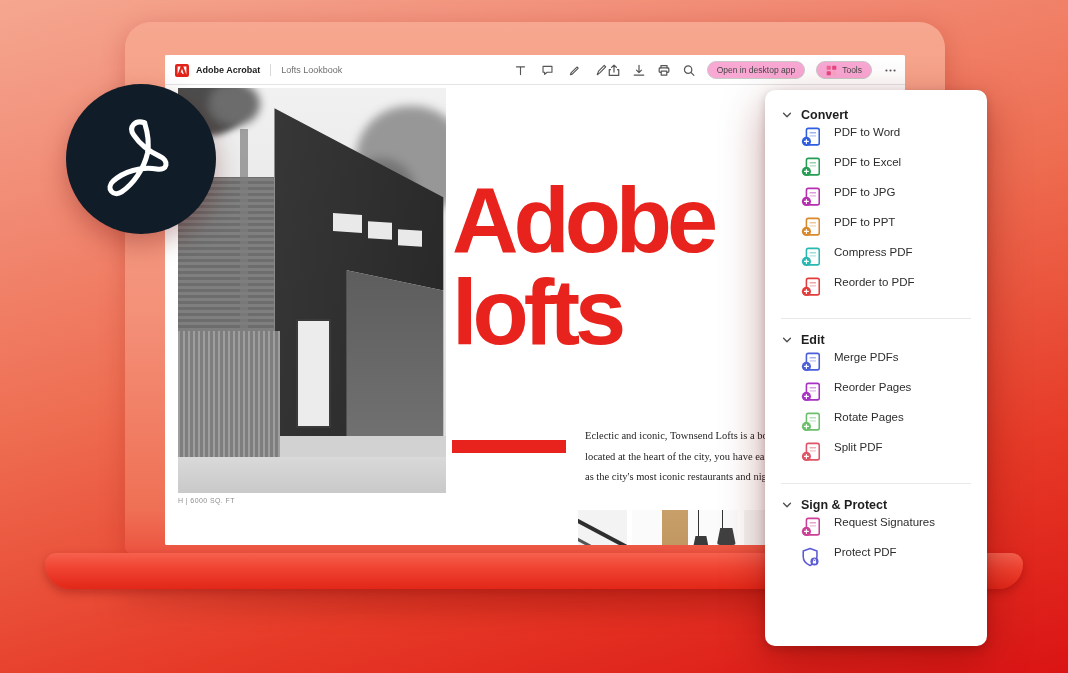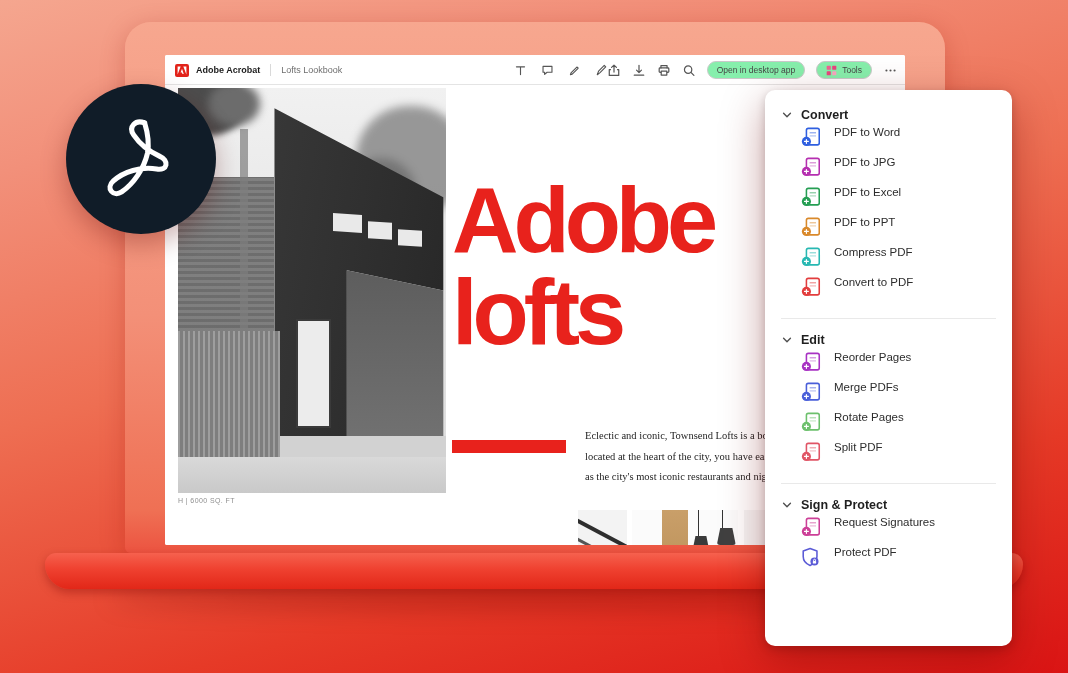--- a/index.html
+++ b/index.html
@@ -50,21 +50,21 @@
   }
   .tb-left { position:absolute; left:10px; top:0; height:30px; display:flex; align-items:center; gap:7px; }
   .app-title { font-size:9px; font-weight:bold; color:#1c1c1c; }
   .tb-divider { width:1px; height:12px; background:#d9d9d9; margin:0 3px; }
   .doc-title { font-size:9px; color:#6f6f6f; }
   .tb-center { position:absolute; left:348px; top:0; height:30px; display:flex; align-items:center; gap:13px; }
   .tb-right { position:absolute; right:8px; top:0; height:30px; display:flex; align-items:center; gap:11px; }
   .tb-icon { width:14px; height:14px; display:inline-flex; align-items:center; justify-content:center; cursor:pointer; }
   .tb-btn {
     display:inline-flex; align-items:center; gap:5px; height:18px; padding:0 9px;
-    border:1px solid #c9c9c9; border-radius:12px; background:#86efac;
+    border:1px solid #c9c9c9; border-radius:12px; background:#f9a8d4;
     font-size:8.5px; color:#464646; white-space:nowrap; cursor:pointer;
   }
 
   
   .doc-area { position:absolute; left:0; top:31px; width:100%; height:459px; background:#fff; }
 
   .photo-building {
     position:absolute; left:13px; top:2px; width:268px; height:405px;
     background:linear-gradient(#f1f1f1,#e3e3e3 55%,#dcdcdc);
     overflow:hidden;
@@ -123,21 +123,21 @@
   .ph-kitchen { left:54px; width:106px; background:#fbfbfb; }
   .ph-kitchen .cab { position:absolute; left:28%; top:0; width:25%; height:100%; background:linear-gradient(#c99f69,#b68b53); }
   .ph-kitchen .cord1 { position:absolute; left:62%; top:0; width:1px; height:26px; background:#333; }
   .ph-kitchen .lamp1 { position:absolute; left:57%; top:26px; width:17px; height:15px; background:#3a3a3a; clip-path:polygon(18% 0,82% 0,100% 100%,0 100%); border-radius:3px; }
   .ph-kitchen .cord2 { position:absolute; left:85%; top:0; width:1px; height:18px; background:#333; }
   .ph-kitchen .lamp2 { position:absolute; left:80%; top:18px; width:19px; height:17px; background:#404040; clip-path:polygon(18% 0,82% 0,100% 100%,0 100%); border-radius:3px; }
   .ph-right { left:166px; width:40px; background:#f5f5f5; }
 
   
   .tools-panel {
-    position:absolute; left:765px; top:90px; width:247px; height:556px;
+    position:absolute; left:765px; top:90px; width:222px; height:556px;
     background:#fff; border-radius:10px;
     box-shadow:0 14px 44px rgba(110,0,0,.38), 0 3px 10px rgba(0,0,0,.18);
     z-index:8; padding-top:8px; overflow:hidden;
   }
   .panel-section { padding:10px 0 8px; }
   .section-header { display:flex; align-items:center; gap:8px; padding:0 0 4px 16px; cursor:pointer; }
   .section-label { font-size:12.5px; font-weight:bold; color:#1f1f1f; }
   .panel-item { display:flex; align-items:flex-start; gap:12px; height:30px; padding-left:35px; cursor:pointer; }
   .item-label { font-size:11.5px; color:#2d2d2d; white-space:nowrap; }
   .item-icon { width:22px; height:22px; display:inline-flex; align-items:center; justify-content:center; }
@@ -328,46 +328,46 @@
   <circle cx="7" cy="16.8" r="5" fill="#2f5fe0"></circle>
   <path d="M4.9 16.8 h4.2 M7 14.7 v4.2" stroke="#fff" stroke-width="1.3" stroke-linecap="round"></path>
               </svg>
             </span>
             <span class="item-label">PDF to Word</span>
 
           </div>
           <div class="panel-item">
             <span class="item-icon">
               <svg width="22" height="22" viewBox="0 0 24 24">
+  <rect x="7" y="2.6" width="14" height="18" rx="2" fill="#fff" stroke="#259e53" stroke-width="1.7"></rect>
+  <line x1="10.5" y1="7.4" x2="17.5" y2="7.4" stroke="#259e53" stroke-width="1.4" opacity=".55"></line>
+  <line x1="10.5" y1="10.8" x2="17.5" y2="10.8" stroke="#259e53" stroke-width="1.4" opacity=".35"></line>
+  <circle cx="7" cy="16.8" r="5" fill="#259e53"></circle>
+  <path d="M4.9 16.8 h4.2 M7 14.7 v4.2" stroke="#fff" stroke-width="1.3" stroke-linecap="round"></path>
+              </svg>
+            </span>
+            <span class="item-label">PDF to Excel</span>
+
+          </div>
+          <div class="panel-item">
+            <span class="item-icon">
+              <svg width="22" height="22" viewBox="0 0 24 24">
   <rect x="7" y="2.6" width="14" height="18" rx="2" fill="#fff" stroke="#b52fb0" stroke-width="1.7"></rect>
   <line x1="10.5" y1="7.4" x2="17.5" y2="7.4" stroke="#b52fb0" stroke-width="1.4" opacity=".55"></line>
   <line x1="10.5" y1="10.8" x2="17.5" y2="10.8" stroke="#b52fb0" stroke-width="1.4" opacity=".35"></line>
   <circle cx="7" cy="16.8" r="5" fill="#b52fb0"></circle>
   <path d="M4.9 16.8 h4.2 M7 14.7 v4.2" stroke="#fff" stroke-width="1.3" stroke-linecap="round"></path>
               </svg>
             </span>
             <span class="item-label">PDF to JPG</span>
 
           </div>
           <div class="panel-item">
             <span class="item-icon">
               <svg width="22" height="22" viewBox="0 0 24 24">
-  <rect x="7" y="2.6" width="14" height="18" rx="2" fill="#fff" stroke="#259e53" stroke-width="1.7"></rect>
-  <line x1="10.5" y1="7.4" x2="17.5" y2="7.4" stroke="#259e53" stroke-width="1.4" opacity=".55"></line>
-  <line x1="10.5" y1="10.8" x2="17.5" y2="10.8" stroke="#259e53" stroke-width="1.4" opacity=".35"></line>
-  <circle cx="7" cy="16.8" r="5" fill="#259e53"></circle>
-  <path d="M4.9 16.8 h4.2 M7 14.7 v4.2" stroke="#fff" stroke-width="1.3" stroke-linecap="round"></path>
-              </svg>
-            </span>
-            <span class="item-label">PDF to Excel</span>
-
-          </div>
-          <div class="panel-item">
-            <span class="item-icon">
-              <svg width="22" height="22" viewBox="0 0 24 24">
   <rect x="7" y="2.6" width="14" height="18" rx="2" fill="#fff" stroke="#d9892b" stroke-width="1.7"></rect>
   <line x1="10.5" y1="7.4" x2="17.5" y2="7.4" stroke="#d9892b" stroke-width="1.4" opacity=".55"></line>
   <line x1="10.5" y1="10.8" x2="17.5" y2="10.8" stroke="#d9892b" stroke-width="1.4" opacity=".35"></line>
   <circle cx="7" cy="16.8" r="5" fill="#d9892b"></circle>
   <path d="M4.9 16.8 h4.2 M7 14.7 v4.2" stroke="#fff" stroke-width="1.3" stroke-linecap="round"></path>
               </svg>
             </span>
             <span class="item-label">PDF to PPT</span>
 
           </div>
@@ -387,58 +387,58 @@
           <div class="panel-item">
             <span class="item-icon">
               <svg width="22" height="22" viewBox="0 0 24 24">
   <rect x="7" y="2.6" width="14" height="18" rx="2" fill="#fff" stroke="#e23d3d" stroke-width="1.7"></rect>
   <line x1="10.5" y1="7.4" x2="17.5" y2="7.4" stroke="#e23d3d" stroke-width="1.4" opacity=".55"></line>
   <line x1="10.5" y1="10.8" x2="17.5" y2="10.8" stroke="#e23d3d" stroke-width="1.4" opacity=".35"></line>
   <circle cx="7" cy="16.8" r="5" fill="#e23d3d"></circle>
   <path d="M4.9 16.8 h4.2 M7 14.7 v4.2" stroke="#fff" stroke-width="1.3" stroke-linecap="round"></path>
               </svg>
             </span>
-            <span class="item-label">Convert to PDF</span>
+            <span class="item-label">Reorder to PDF</span>
 
           </div>
         </div>
         <div class="panel-divider"></div>
         <div class="panel-section">
        <div class="section-header">
          <span class="chev">
               <svg width="12" height="12" viewBox="0 0 14 14" fill="none" stroke="#4f4f4f" stroke-width="1.6" stroke-linecap="round" stroke-linejoin="round">
                 <path d="M3 5 l4 4 4 -4"></path>
               </svg>
             </span>
          <span class="section-label">Edit</span>
        </div>
           <div class="panel-item">
             <span class="item-icon">
               <svg width="22" height="22" viewBox="0 0 24 24">
+  <rect x="7" y="2.6" width="14" height="18" rx="2" fill="#fff" stroke="#4a5fd9" stroke-width="1.7"></rect>
+  <line x1="10.5" y1="7.4" x2="17.5" y2="7.4" stroke="#4a5fd9" stroke-width="1.4" opacity=".55"></line>
+  <line x1="10.5" y1="10.8" x2="17.5" y2="10.8" stroke="#4a5fd9" stroke-width="1.4" opacity=".35"></line>
+  <circle cx="7" cy="16.8" r="5" fill="#4a5fd9"></circle>
+  <path d="M4.9 16.8 h4.2 M7 14.7 v4.2" stroke="#fff" stroke-width="1.3" stroke-linecap="round"></path>
+              </svg>
+            </span>
+            <span class="item-label">Merge PDFs</span>
+
+          </div>
+          <div class="panel-item">
+            <span class="item-icon">
+              <svg width="22" height="22" viewBox="0 0 24 24">
   <rect x="7" y="2.6" width="14" height="18" rx="2" fill="#fff" stroke="#a832c3" stroke-width="1.7"></rect>
   <line x1="10.5" y1="7.4" x2="17.5" y2="7.4" stroke="#a832c3" stroke-width="1.4" opacity=".55"></line>
   <line x1="10.5" y1="10.8" x2="17.5" y2="10.8" stroke="#a832c3" stroke-width="1.4" opacity=".35"></line>
   <circle cx="7" cy="16.8" r="5" fill="#a832c3"></circle>
   <path d="M4.9 16.8 h4.2 M7 14.7 v4.2" stroke="#fff" stroke-width="1.3" stroke-linecap="round"></path>
               </svg>
             </span>
             <span class="item-label">Reorder Pages</span>
-
-          </div>
-          <div class="panel-item">
-            <span class="item-icon">
-              <svg width="22" height="22" viewBox="0 0 24 24">
-  <rect x="7" y="2.6" width="14" height="18" rx="2" fill="#fff" stroke="#4a5fd9" stroke-width="1.7"></rect>
-  <line x1="10.5" y1="7.4" x2="17.5" y2="7.4" stroke="#4a5fd9" stroke-width="1.4" opacity=".55"></line>
-  <line x1="10.5" y1="10.8" x2="17.5" y2="10.8" stroke="#4a5fd9" stroke-width="1.4" opacity=".35"></line>
-  <circle cx="7" cy="16.8" r="5" fill="#4a5fd9"></circle>
-  <path d="M4.9 16.8 h4.2 M7 14.7 v4.2" stroke="#fff" stroke-width="1.3" stroke-linecap="round"></path>
-              </svg>
-            </span>
-            <span class="item-label">Merge PDFs</span>
 
           </div>
           <div class="panel-item">
             <span class="item-icon">
               <svg width="22" height="22" viewBox="0 0 24 24">
   <rect x="7" y="2.6" width="14" height="18" rx="2" fill="#fff" stroke="#6cc06c" stroke-width="1.7"></rect>
   <line x1="10.5" y1="7.4" x2="17.5" y2="7.4" stroke="#6cc06c" stroke-width="1.4" opacity=".55"></line>
   <line x1="10.5" y1="10.8" x2="17.5" y2="10.8" stroke="#6cc06c" stroke-width="1.4" opacity=".35"></line>
   <circle cx="7" cy="16.8" r="5" fill="#6cc06c"></circle>
   <path d="M4.9 16.8 h4.2 M7 14.7 v4.2" stroke="#fff" stroke-width="1.3" stroke-linecap="round"></path>

